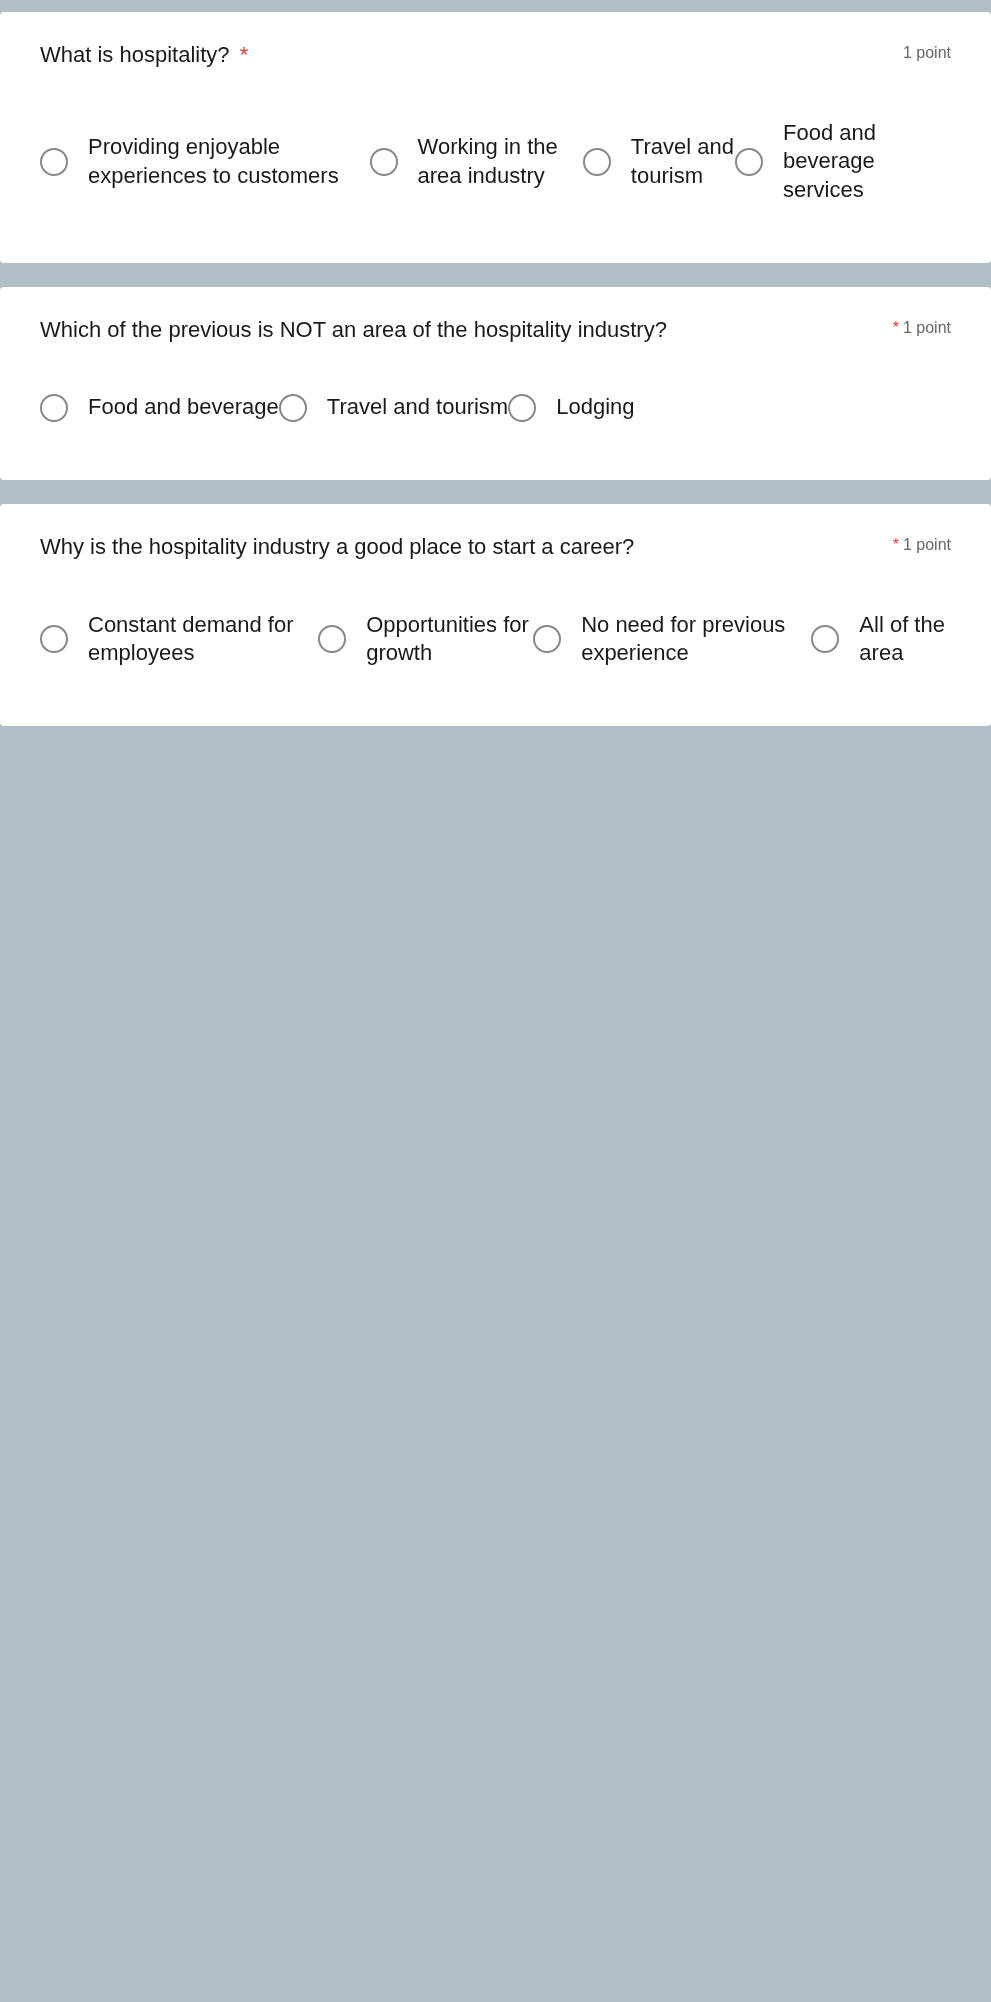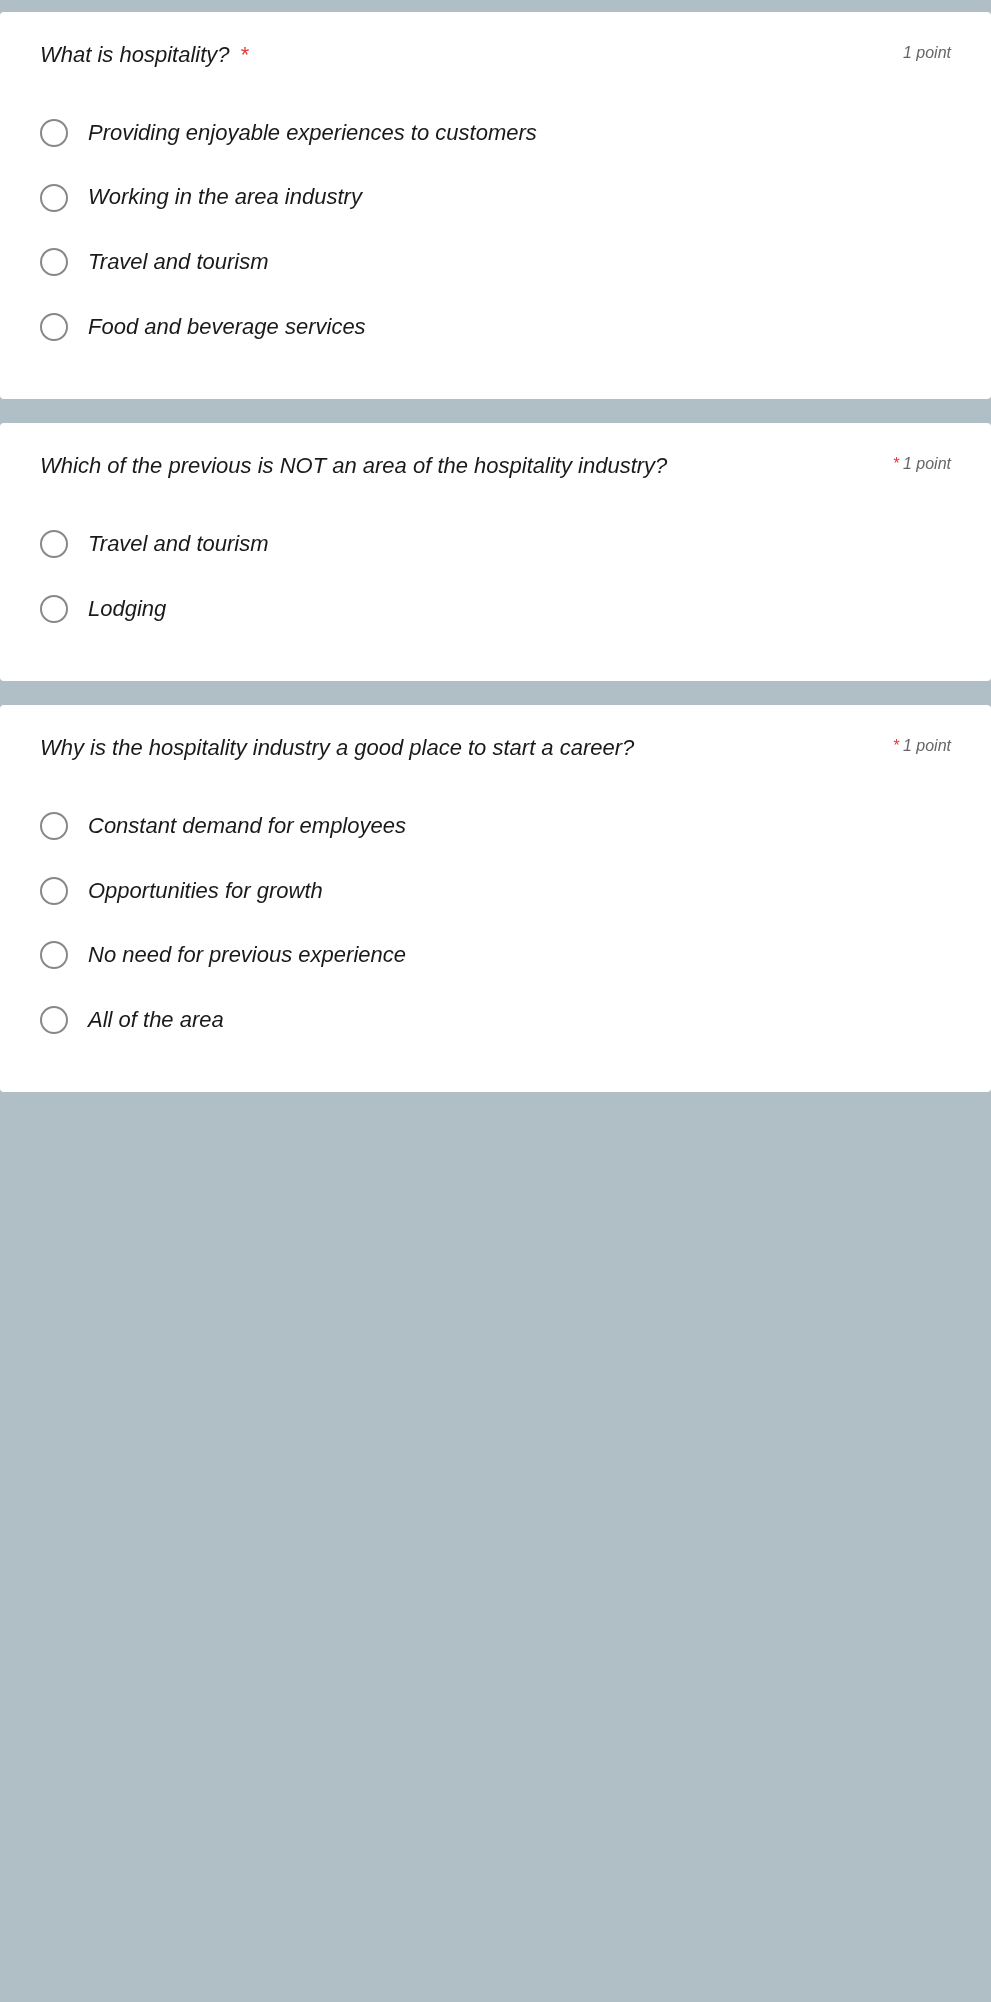--- a/index.html
+++ b/index.html
@@ -12,21 +12,20 @@
       font-family: Arial, sans-serif;
       background-color: #b0bec5;
       width: 991px;
       min-height: 2002px;
     }
 
     .page-container {
       width: 991px;
       background-color: #b0bec5;
       padding: 0;
-      font-style: italic;
     }
 
     .question-card {
       background-color: #ffffff;
       margin: 0 0 12px 0;
       padding: 28px 40px 40px 40px;
       border-radius: 4px;
       position: relative;
     }
 
@@ -61,21 +60,21 @@
     }
 
     .points-star {
       color: #e53935;
       font-size: 16px;
     }
 
     .options-list {
       list-style: none;
       display: flex;
-      flex-direction: column;
+      flex-direction: row;
       gap: 0px;
     }
 
     .option-item {
       display: flex;
       align-items: center;
       padding: 18px 0;
       cursor: pointer;
       gap: 20px;
     }
@@ -137,20 +136,24 @@
       <div class="question-header">
         <div class="question-text">Which of the previous is NOT an area of the hospitality industry?</div>
         <div class="points-label">
           <span class="points-star">*</span>
           <span>1 point</span>
         </div>
       </div>
       <ul class="options-list">
         <li class="option-item">
           <div class="radio-circle"></div>
+          <span class="option-label">Food and beverage</span>
+        </li>
+        <li class="option-item">
+          <div class="radio-circle"></div>
           <span class="option-label">Travel and tourism</span>
         </li>
         <li class="option-item">
           <div class="radio-circle"></div>
           <span class="option-label">Lodging</span>
         </li>
       </ul>
     </div>
     <div class="section-divider"></div>
     <div class="question-card">

